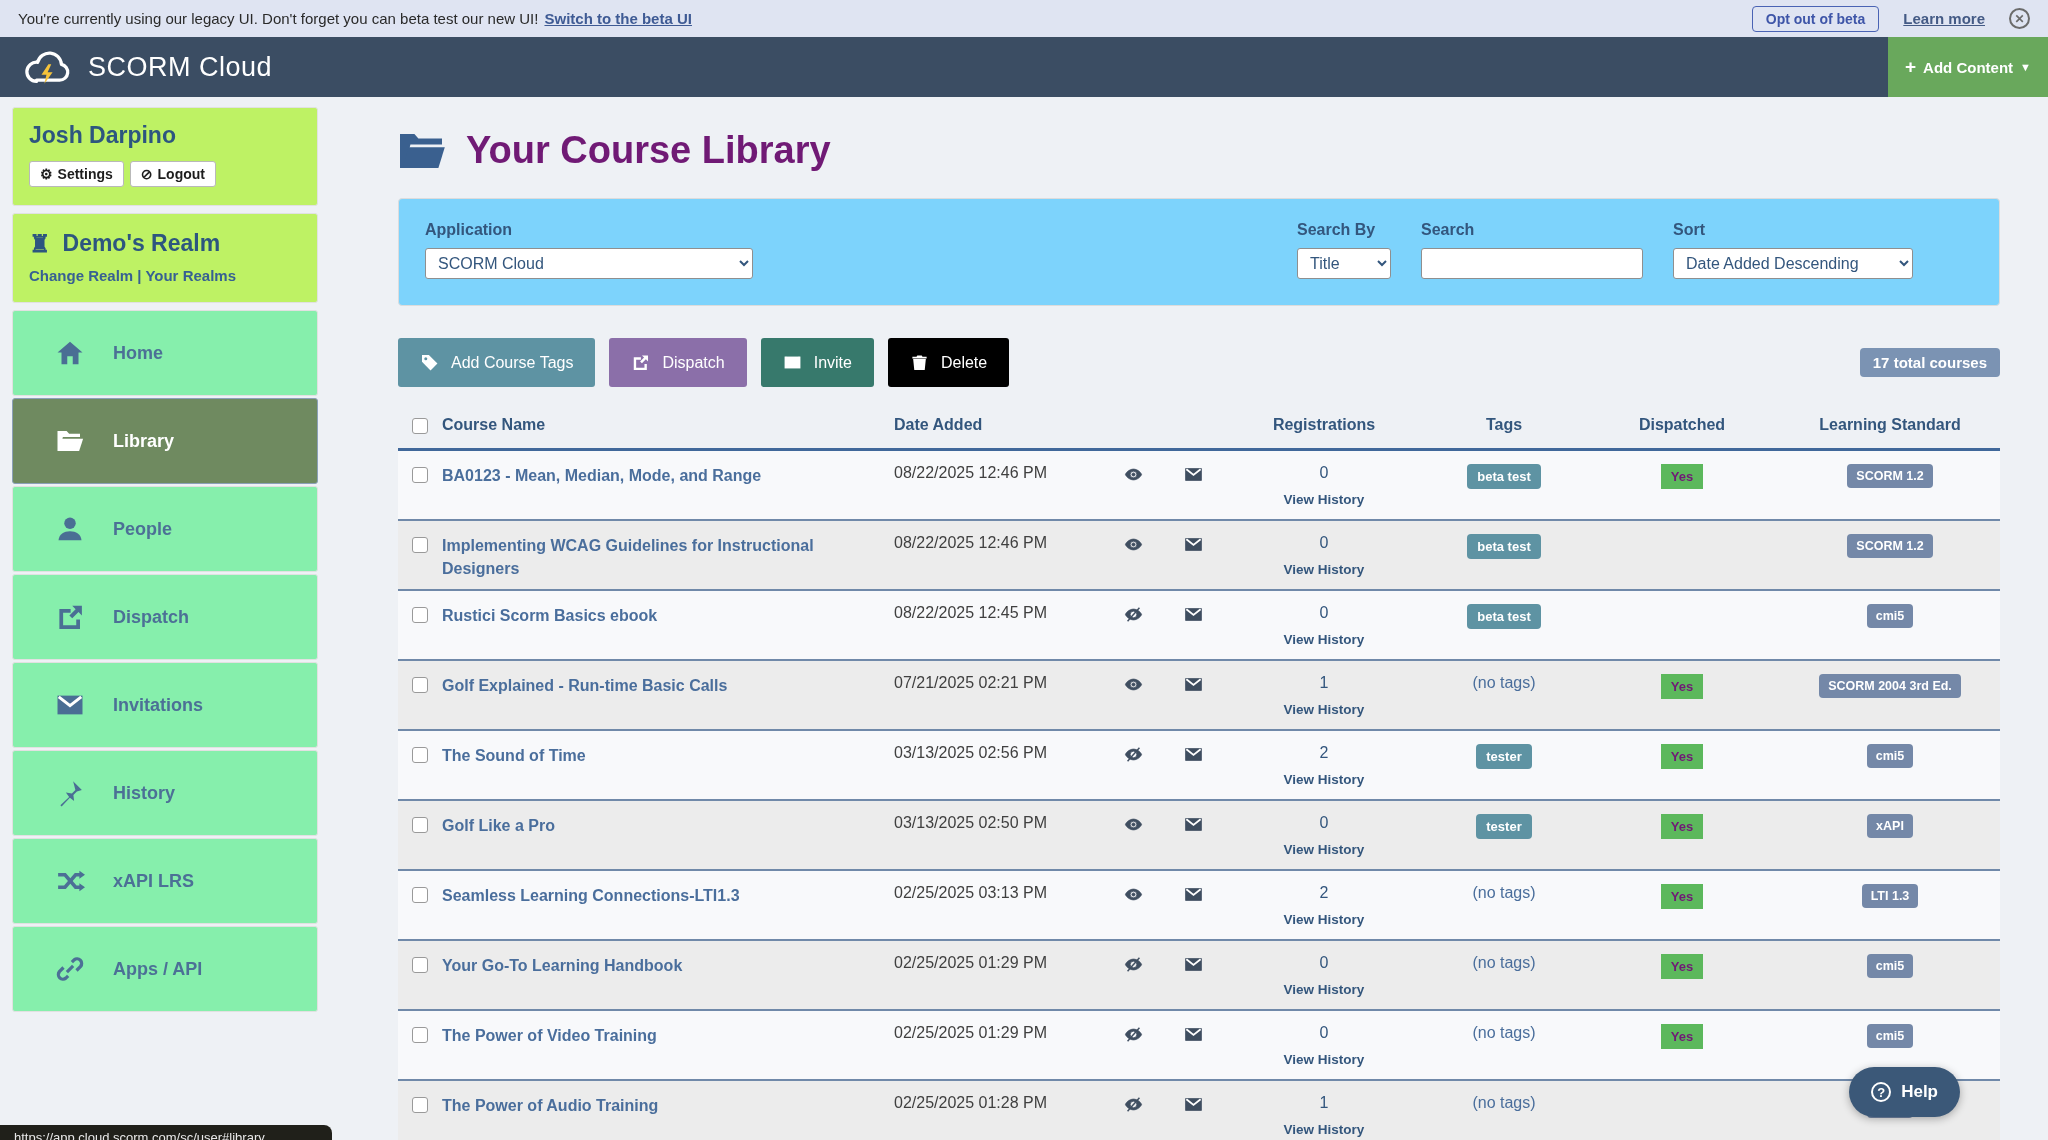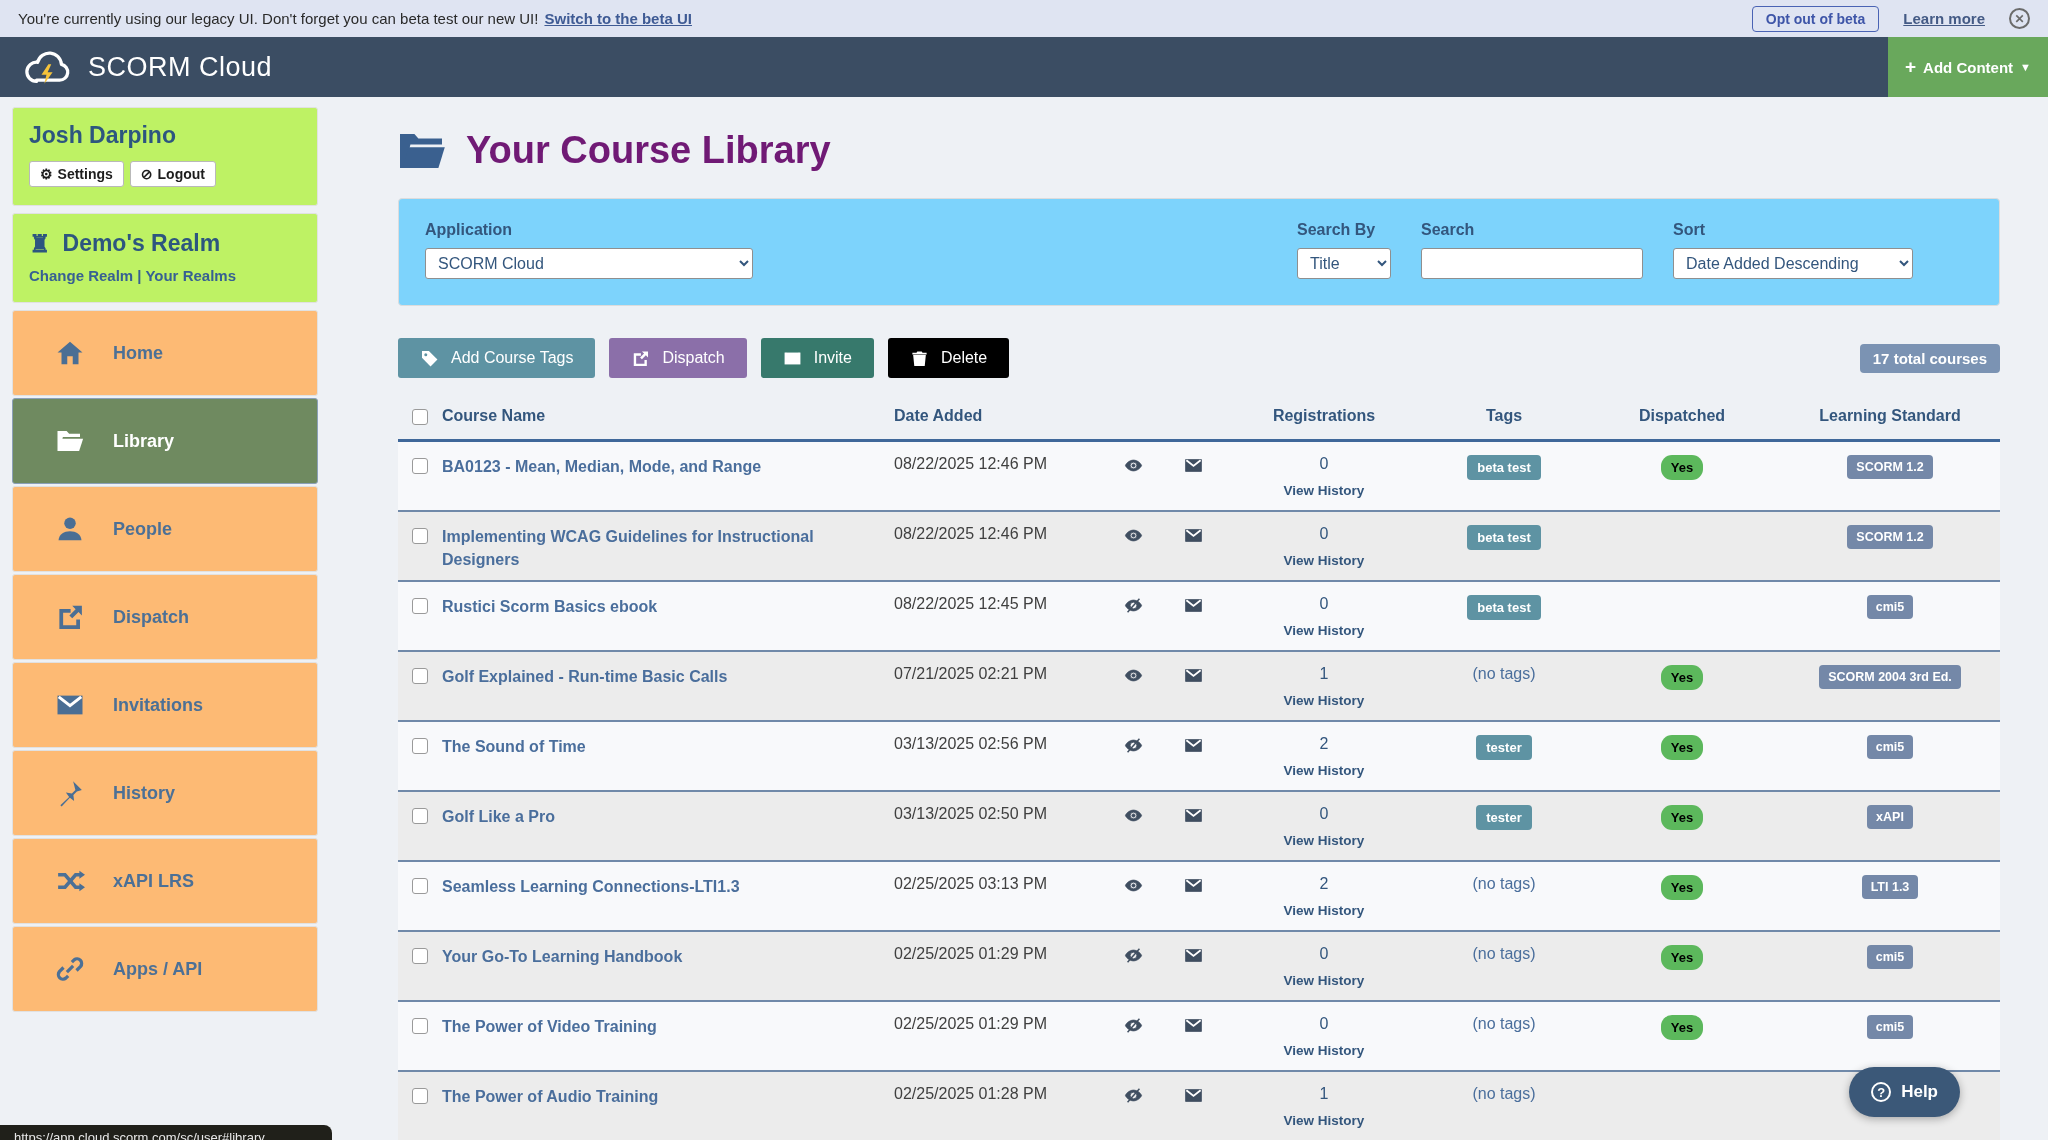--- a/index.html
+++ b/index.html
@@ -44,21 +44,21 @@
   .user-btn { background:#fff; border:1px solid #b9b9b9; border-radius:3px; padding:4px 10px;
     font-size:14px; font-weight:bold; color:#1d1d1d; cursor:pointer; display:flex; align-items:center; gap:5px;
     font-family:"Liberation Sans", sans-serif; }
   .realm-card { padding:16px 16px 18px; }
   .realm-row { display:flex; align-items:center; gap:12px; color:#2d567f; font-size:23px; font-weight:bold; margin-bottom:10px; }
   .rook { font-size:24px; line-height:1; }
   .realm-links { font-size:15px; font-weight:bold; color:#376092; }
   .realm-links a { color:#376092; text-decoration:none; cursor:pointer; }
   .realm-sep { margin:0 4px; color:#376092; }
 
-  .nav-item { height:86px; background:#fdba74; border:1px solid #e1e1e1; border-radius:3px;
+  .nav-item { height:86px; background:#86efac; border:1px solid #e1e1e1; border-radius:3px;
     margin-bottom:2px; display:flex; align-items:center; padding-left:42px; gap:28px;
     color:#4c7096; font-size:18px; font-weight:600; cursor:pointer; }
   .nav-item svg { width:30px; height:30px; fill:#4a6e94; flex-shrink:0; }
   .nav-item.active { background:#6f8a60; border-color:#8ba0b8; color:#fff; }
   .nav-item.active svg { fill:#fff; }
 
   
   .page-title { display:flex; align-items:center; gap:20px; margin:32px 0 26px; }
   .page-title svg { width:48px; height:42px; fill:#3a608f; }
   .page-title h1 { color:#701a75; font-size:38px; font-weight:bold; }
@@ -68,21 +68,21 @@
     padding:22px 26px 26px; display:flex; }
   .f-group { display:flex; flex-direction:column; }
   .f-label { color:#33567d; font-size:16px; font-weight:bold; margin-bottom:9px; }
   .f-control { height:31px; border:1px solid #8f8f8f; border-radius:3px; background:#fff;
     color:#33567d; font-size:16px; padding:2px 8px; font-family:"Liberation Sans", sans-serif; }
   select.f-control { appearance:auto; }
   .filter-right { margin-left:auto; display:flex; gap:30px; margin-right:60px; }
 
   
   .actions-row { display:flex; align-items:center; gap:14px; margin-top:32px; }
-  .action-btn { height:40px; padding:0 22px; border:none; border-radius:3px; color:#fff;
+  .action-btn { height:49px; padding:0 22px; border:none; border-radius:3px; color:#fff;
     font-size:16px; display:flex; align-items:center; gap:12px; cursor:pointer;
     font-family:"Liberation Sans", sans-serif; }
   .action-btn svg { width:19px; height:19px; fill:#fff; }
   .total-badge { margin-left:auto; background:#7b93b3; color:#fff; font-weight:bold;
     font-size:15px; padding:6px 13px; border-radius:4px; }
 
   
   .course-table { margin-top:28px; }
   .t-grid { display:grid; grid-template-columns:44px 452px 210px 58px 62px 200px 160px 196px auto; }
   .t-header { align-items:center; color:#33567d; font-size:16px; font-weight:bold;
@@ -98,22 +98,22 @@
   .row-date { color:#404040; font-size:16px; white-space:nowrap; }
   .cell-icon { display:flex; justify-content:center; margin-top:1px; cursor:pointer; }
   .cell-icon svg { width:19px; height:19px; fill:#3f4e60; stroke:#3f4e60; }
   .c-center { text-align:center; }
   .reg-num { color:#33567d; font-size:16px; }
   .view-history { display:block; color:#33567d; font-size:13.5px; font-weight:bold;
     margin-top:10px; text-decoration:none; cursor:pointer; }
   .tag-badge { display:inline-block; background:#5e93a3; color:#fff; font-size:13px;
     font-weight:bold; padding:5px 10px; border-radius:4px; }
   .no-tags { color:#4a6e9c; font-size:16px; }
-  .yes-badge { display:inline-block; background:#5cb85c; color:#000000; font-size:13px;
-    font-weight:bold; padding:5px 10px; border-radius:11px; }
+  .yes-badge { display:inline-block; background:#5cb85c; color:#701a75; font-size:13px;
+    font-weight:bold; padding:5px 10px; border-radius:0; }
   .std-badge { display:inline-block; background:#7488a8; color:#fff; font-size:12.5px;
     font-weight:bold; padding:5px 9px; border-radius:4px; white-space:nowrap; }
 
   
   .help-btn { position:fixed; right:88px; bottom:23px; background:#3b5878; color:#fff;
     border:none; border-radius:999px; padding:15px 22px; display:flex; align-items:center;
     gap:10px; font-size:17px; font-weight:bold; cursor:pointer; box-shadow:0 2px 8px rgba(0,0,0,0.3);
     font-family:"Liberation Sans", sans-serif; }
   .help-q { width:20px; height:20px; border:2px solid #fff; border-radius:50%; font-size:13px;
     display:flex; align-items:center; justify-content:center; font-weight:bold; }

